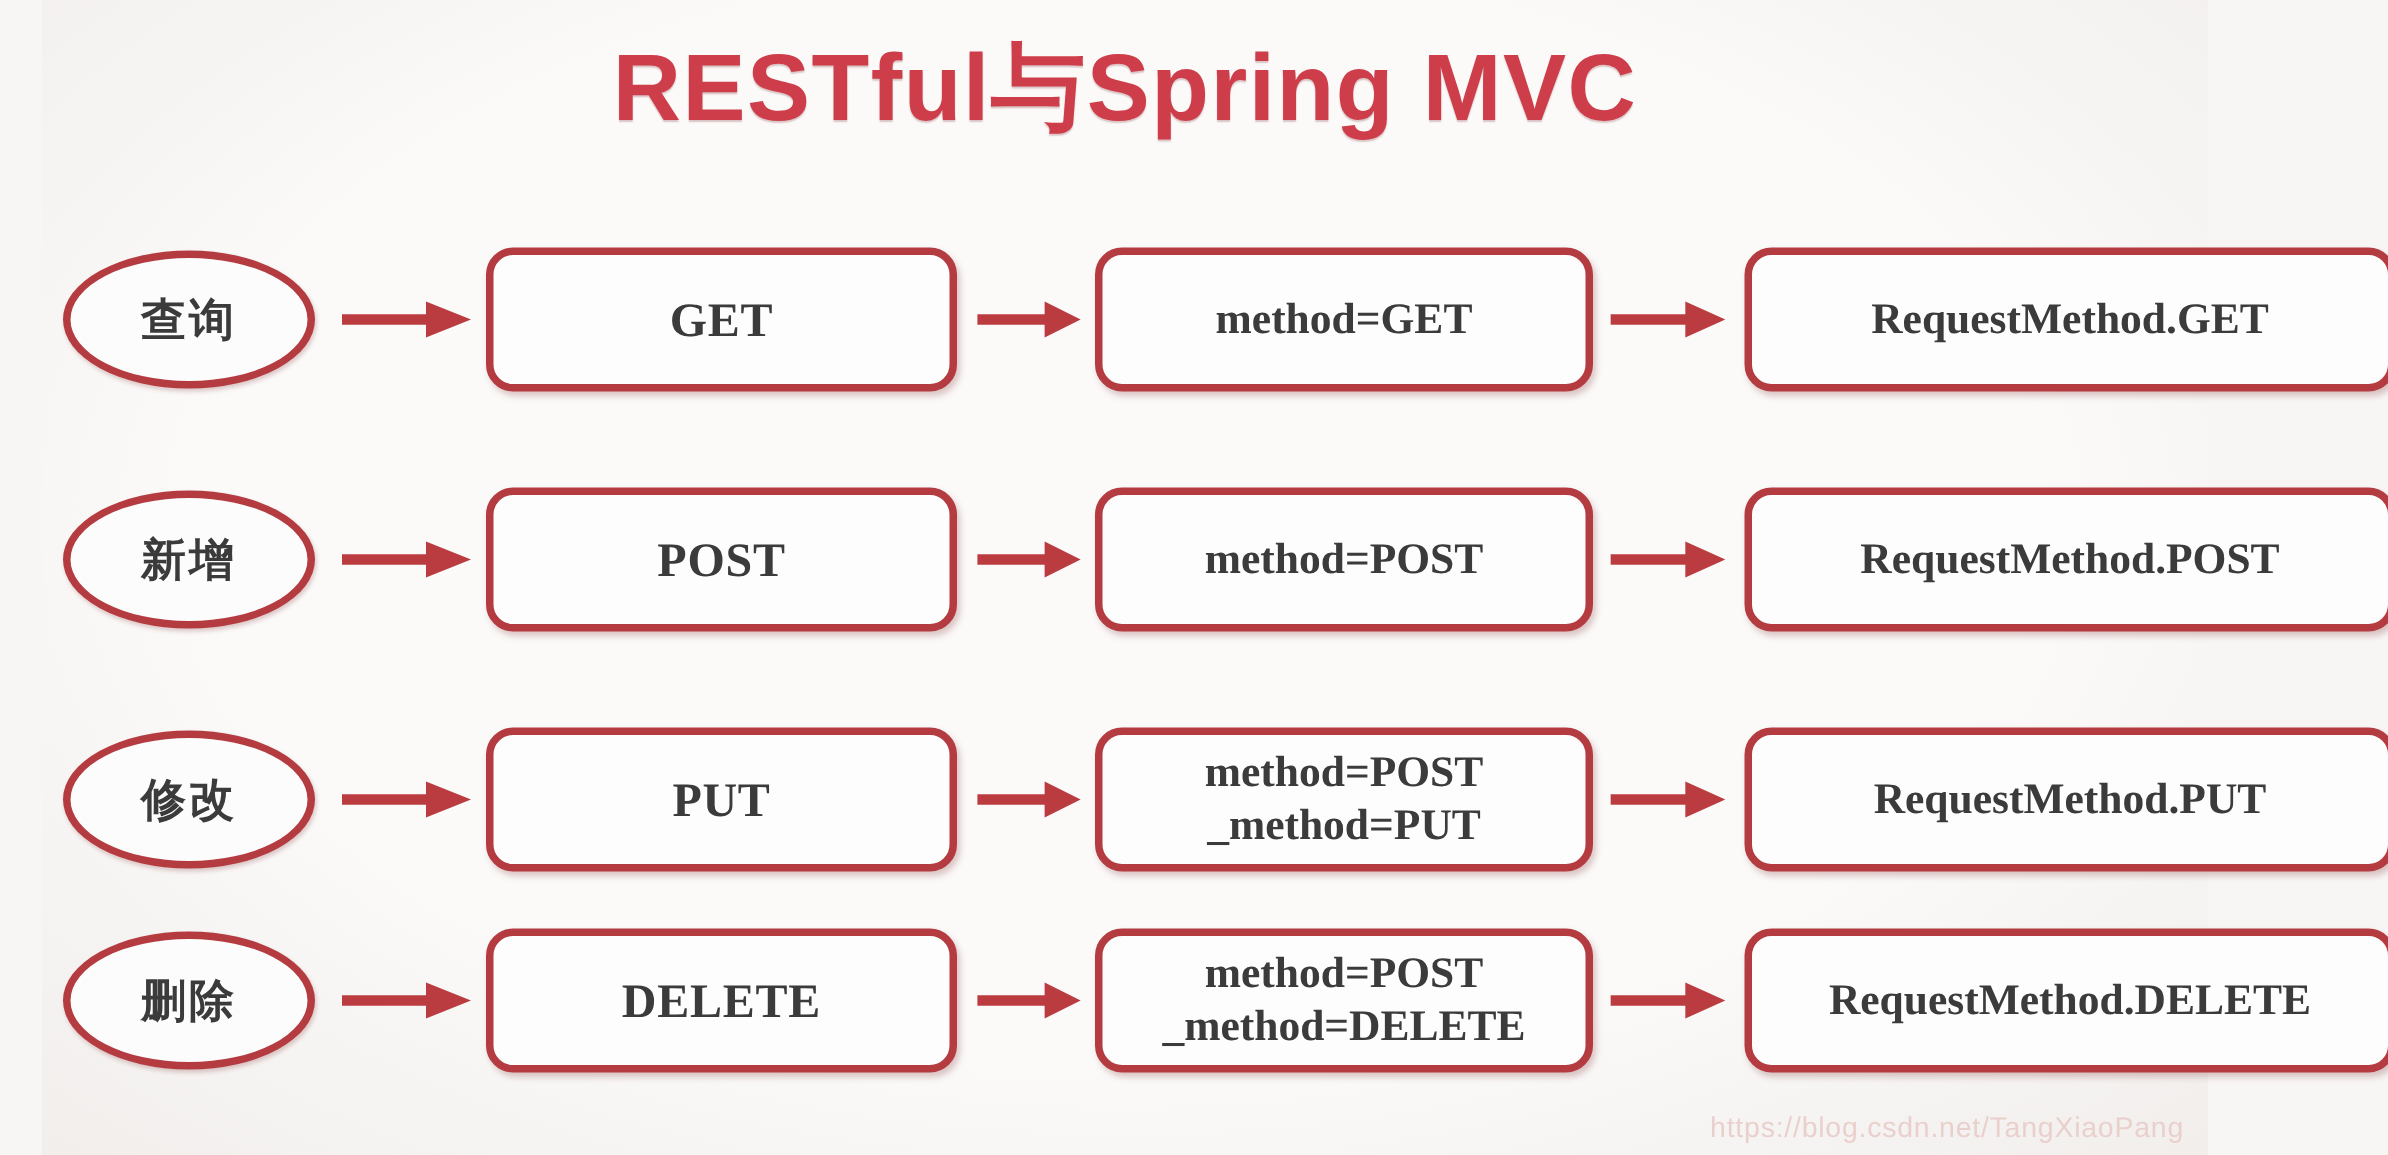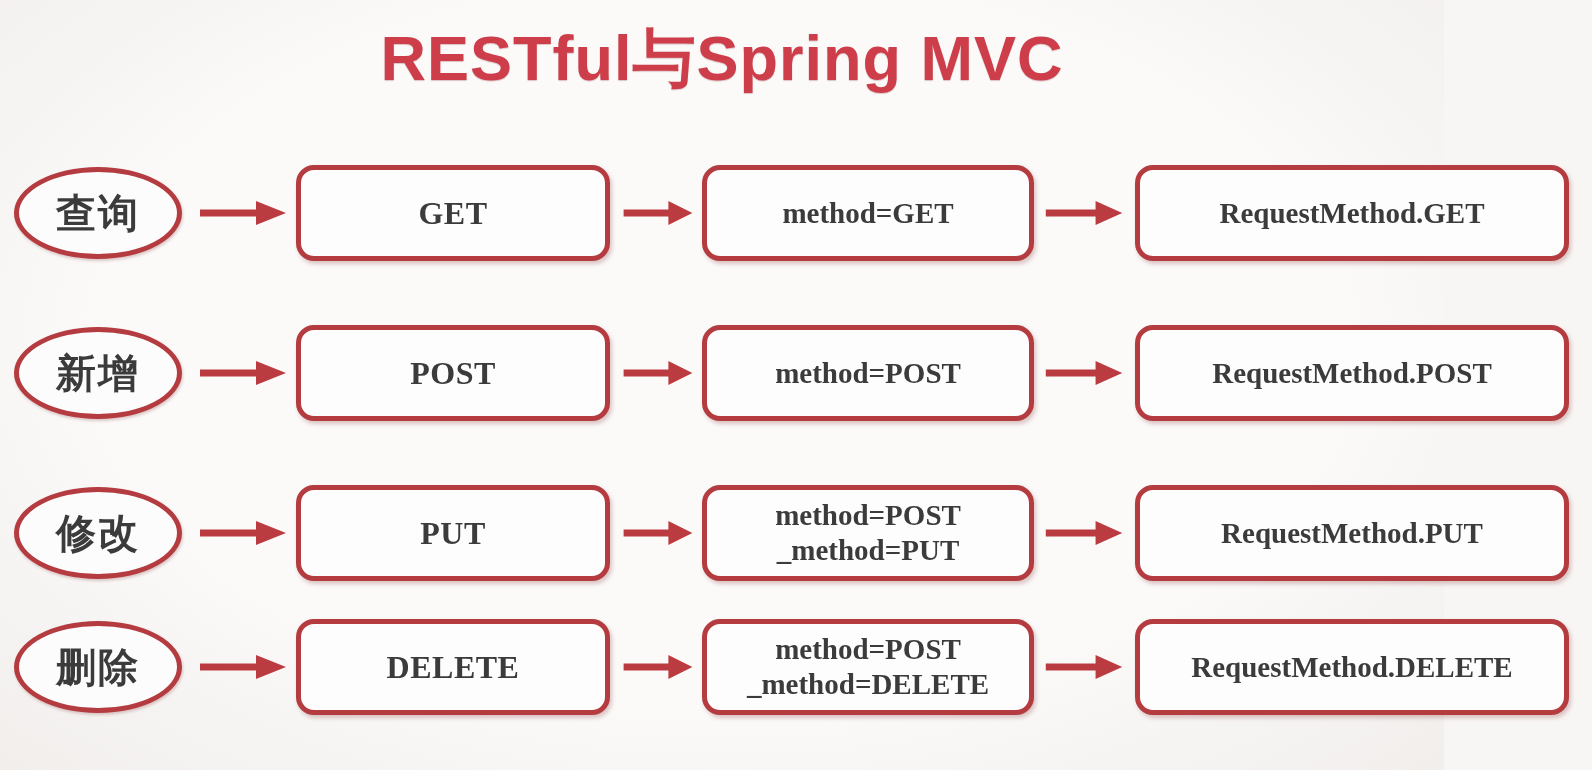--- a/index.html
+++ b/index.html
@@ -12,20 +12,21 @@
   *{ box-sizing:border-box; margin:0; padding:0; }
   html,body{ width:1592px; height:770px; overflow:hidden; }
   body{
     font-family:"Liberation Sans","DejaVu Sans",sans-serif;
     background:var(--bg);
   }
   .canvas{
     position:relative;
     width:1444px; height:770px;
     background:radial-gradient(ellipse at 50% 45%, #fbfaf9 60%, #f1eeec 100%);
+    margin-left:28px;
   }
   .title{
     position:absolute;
     top:16px; left:0; width:100%;
     text-align:center;
     font-size:63px;
     font-weight:bold;
     letter-spacing:1px;
     color:var(--title-red);
     text-shadow:0 1px 1px rgba(120,30,40,0.25);
@@ -39,21 +40,21 @@
   .row1{ top:163px; } .row2{ top:323px;text-align:right; } .row3{ top:483px; } .row4{ top:617px;text-align:center; }
   .ellipse{
     margin-left:14px;
     width:168px; height:92px;
     flex:0 0 168px;
     border:5px solid var(--red);
     border-radius:50%;
     background:#fdfcfc;
     box-shadow:1px 2px 3px rgba(140,70,70,0.28);
     display:flex; align-items:center; justify-content:center;
-    font-size:40px; font-weight:bold; color:var(--text-dark);
+    font-size:30px; font-weight:bold; color:var(--text-dark);
     letter-spacing:2px;
   }
   .arrow{ display:block; }
   .arrow-a{ margin-left:16px; width:90px; height:30px; flex:0 0 90px; }
   .arrow-b{ margin-left:12px; width:72px; height:30px; flex:0 0 72px; }
   .arrow-c{ margin-left:10px; width:80px; height:30px; flex:0 0 80px; }
   .box{
     border:5px solid var(--red);
     border-radius:18px;
     background:#fefdfd;
@@ -189,14 +190,15 @@
     </div>
     <svg class="arrow arrow-c" viewBox="0 0 90 30" preserveAspectRatio="none">
       <line x1="2" y1="15" x2="62" y2="15" stroke="#bb3c40" stroke-width="7"></line>
       <polygon points="58,3 88,15 58,27" fill="#bb3c40"></polygon>
     </svg>
     <div class="box box-spring">
       <span>RequestMethod.DELETE</span>
     </div>
   </div>
 
+  <div class="watermark">https://blog.csdn.net/TangXiaoPang</div>
 
 </div>
 
 </body></html>

